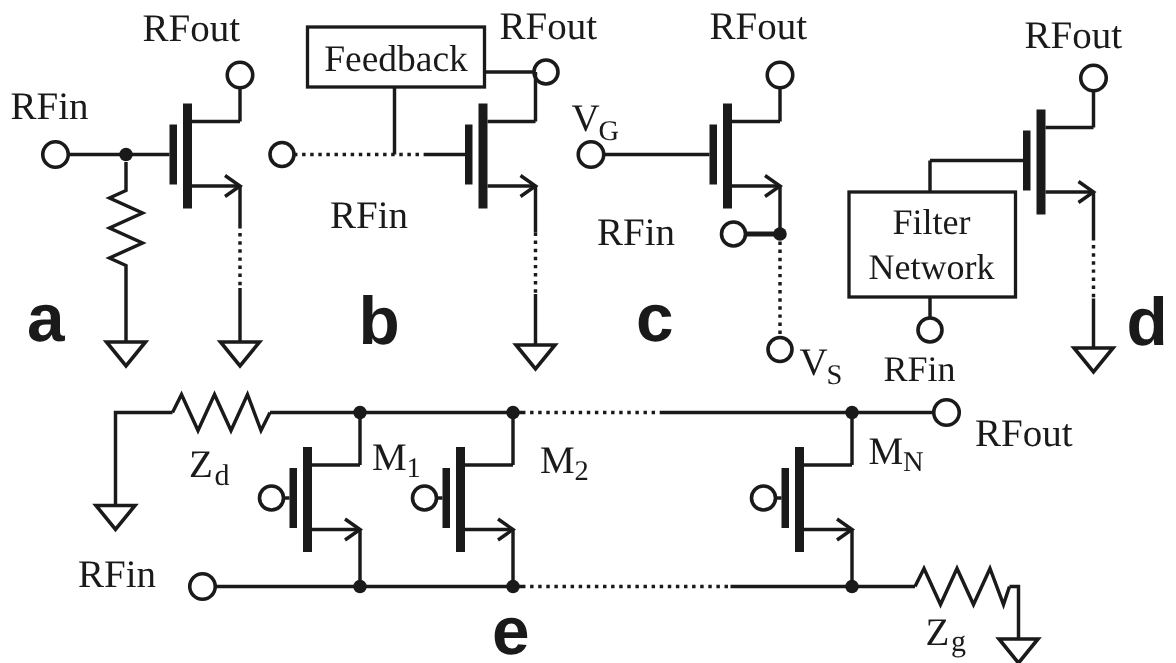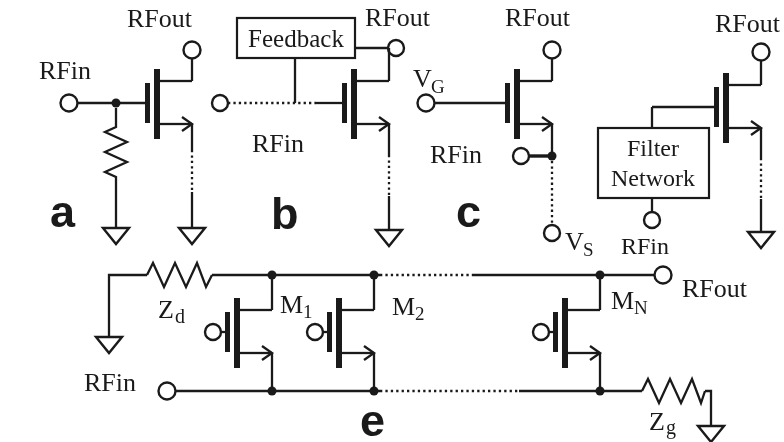--- a/index.html
+++ b/index.html
@@ -1,17 +1,17 @@
 <!DOCTYPE html>
 <html style="--ink: #1a1a1a; --background: #ffffff;"><head>
 <meta charset="utf-8">
 <style>
   :root { --ink:#1a1a1a; --background:#ffffff; }
   html,body { margin:0; padding:0; background:var(--background); }
-  .stage { width:736px; height:442px; position:relative; background:var(--background);margin-left:32px; }
+  .stage { width:736px; height:442px; position:relative; background:var(--background); }
   svg { color:var(--ink); display:block; }
   .w  { fill:none; stroke:currentColor; stroke-width:2.3; }
   .wd { fill:none; stroke:currentColor; stroke-width:2.3; stroke-dasharray:2.3 3.1; }
   .wt { fill:none; stroke:currentColor; stroke-width:3.4; }
   .bar { fill:currentColor; stroke:none; }
   .term { fill:#ffffff; stroke:currentColor; stroke-width:2.4; }
   .dot { fill:currentColor; stroke:none; }
   .box { fill:#ffffff; stroke:currentColor; stroke-width:2.2; }
   text { font-family:"Liberation Serif", serif; font-size:26px; fill:currentColor; }
   .sub  { font-size:19px; }

